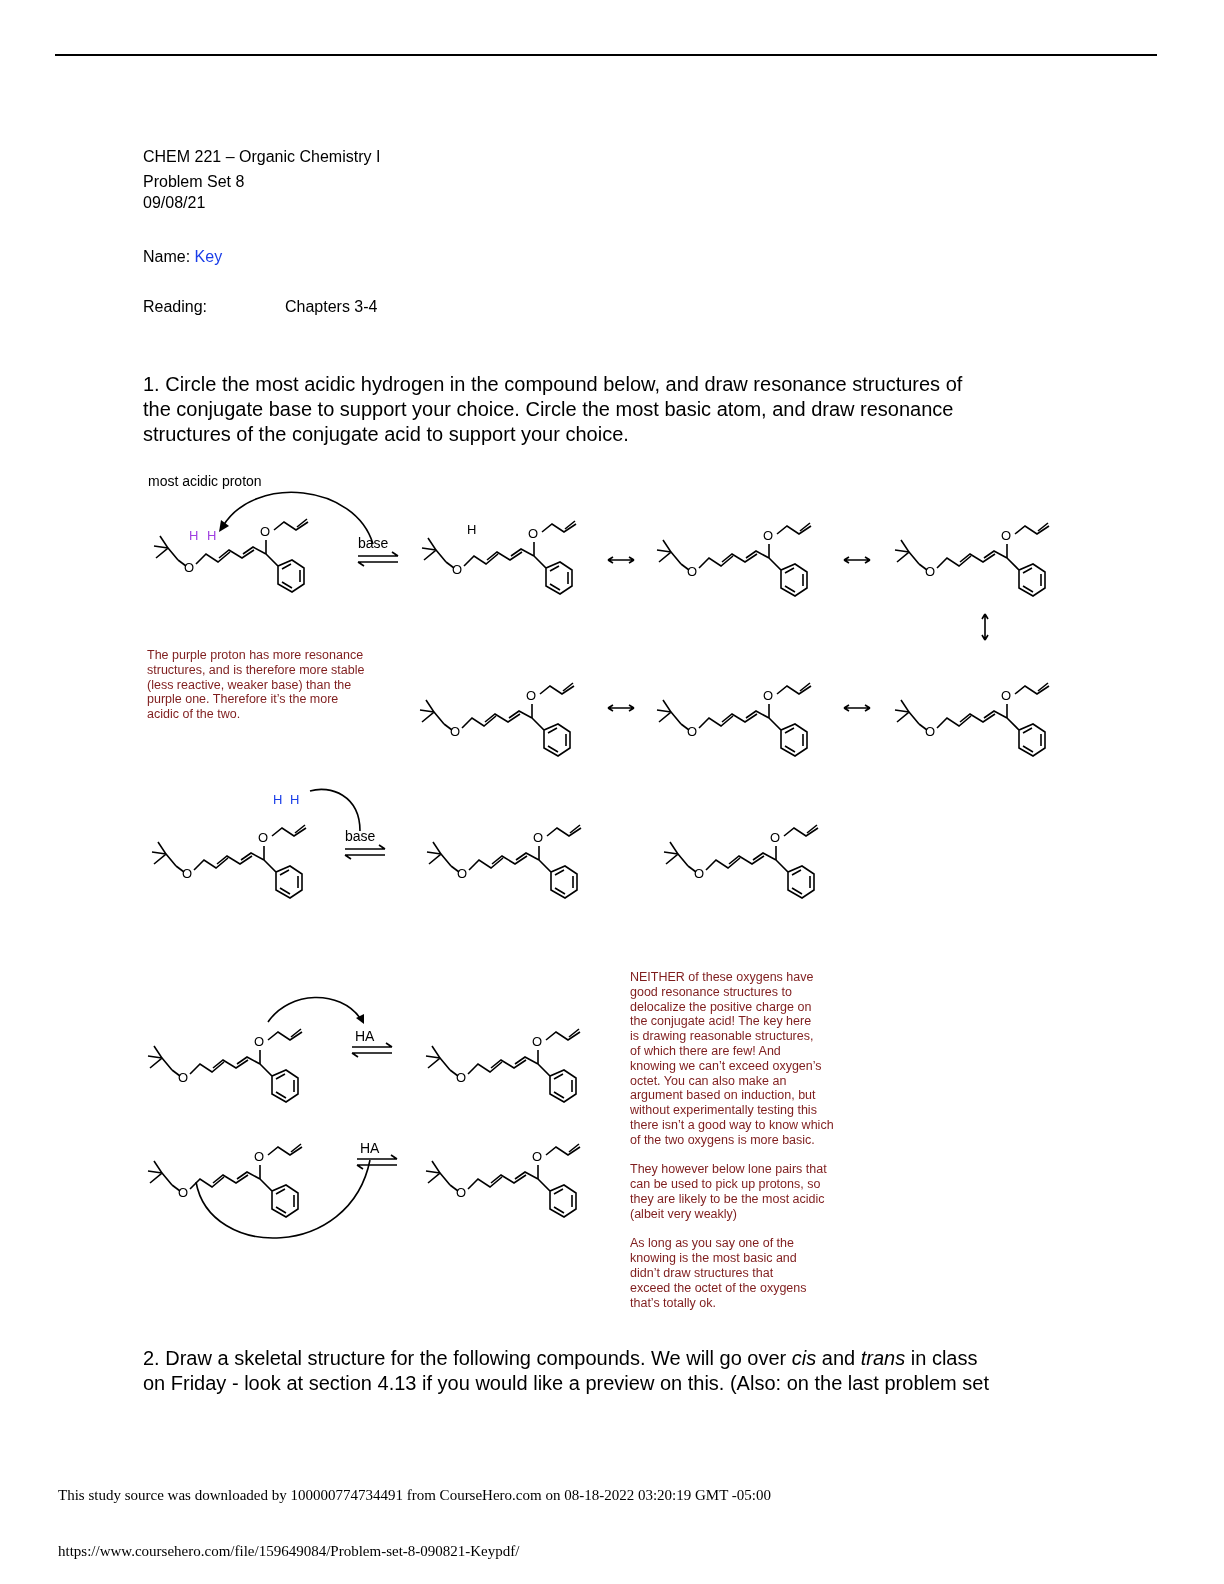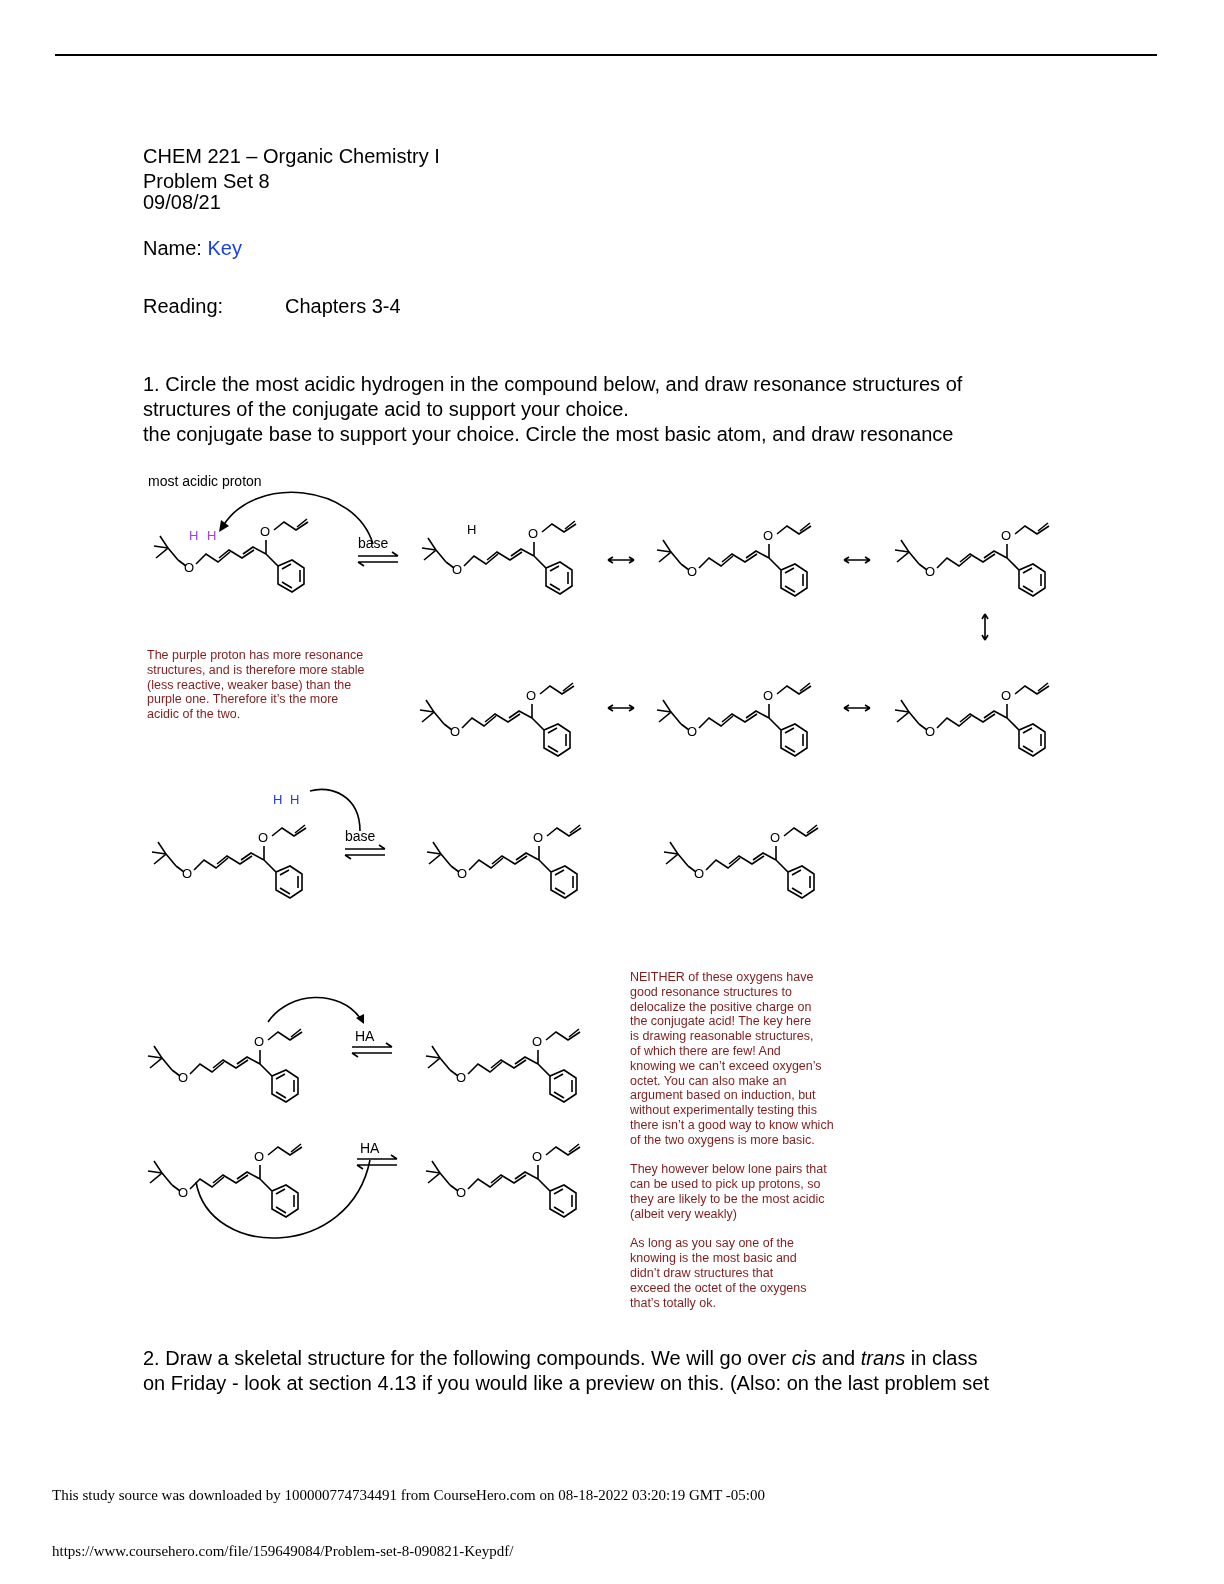--- a/index.html
+++ b/index.html
@@ -1,48 +1,48 @@
 <!DOCTYPE html>
 <html><head>
 <meta charset="utf-8">
 <style>
   html, body { margin:0; padding:0; background:#ffffff; }
   body { width:1224px; height:1584px; position:relative; overflow:hidden;
          font-family:"Liberation Sans", sans-serif; color:#000; }
   .rule { position:absolute; left:55px; top:54px; width:1102px; height:2px; background:#000; }
-  .hdr { position:absolute; left:143px; font-size:20px; line-height:25px; }
+  .hdr { position:absolute; left:143px; font-size:16px; line-height:25px; }
   .blue { color:#1a3ee8; }
   .prob { position:absolute; left:143px; font-size:20px; line-height:25px; width:940px; }
   .note { position:absolute; font-size:12.5px; line-height:14.8px; color:#7f1d1d; }
   .label-sm { position:absolute; font-size:14px; }
-  .footer { position:absolute; left:52px; font-family:"Liberation Serif", serif; font-size:15px; }
+  .footer { position:absolute; left:58px; font-family:"Liberation Serif", serif; font-size:15px; }
   svg { position:absolute; overflow:visible; }
   svg .b { stroke:#000; stroke-width:1.6; fill:none; }
   svg text { font-family:"Liberation Sans", sans-serif; font-size:13px; fill:#000; }
 </style>
 </head>
 <body>
 
 <div class="rule"></div>
 
 <div class="hdr" style="top:144px">CHEM 221 – Organic Chemistry I</div>
 <div class="hdr" style="top:169px">Problem Set 8</div>
 <div class="hdr" style="top:190px">09/08/21</div>
-<div class="hdr" style="top:236px">
+<div class="hdr" style="top:244px">
   <span>Name:</span>
   <span class="blue">Key</span>
 </div>
 <div class="hdr" style="top:294px">
   <span style="display:inline-block;width:142px">Reading:</span><span>Chapters 3-4</span>
 </div>
 
 <div class="prob" style="top:372px">
   <div>1. Circle the most acidic hydrogen in the compound below, and draw resonance structures of</div>
+  <div>the conjugate base to support your choice. Circle the most basic atom, and draw resonance</div>
   <div>structures of the conjugate acid to support your choice.</div>
-  <div>the conjugate base to support your choice. Circle the most basic atom, and draw resonance</div>
 </div>
 
 <div class="label-sm" style="left:148px;top:473px">most acidic proton</div>
 
 <svg width="0" height="0" style="position:absolute">
   <defs>
     <g id="mol">
 
       <path class="b" d="M0,20 L12,10 L4,-2 M12,10 L22,22 M12,10 L-2,8"></path>
 

